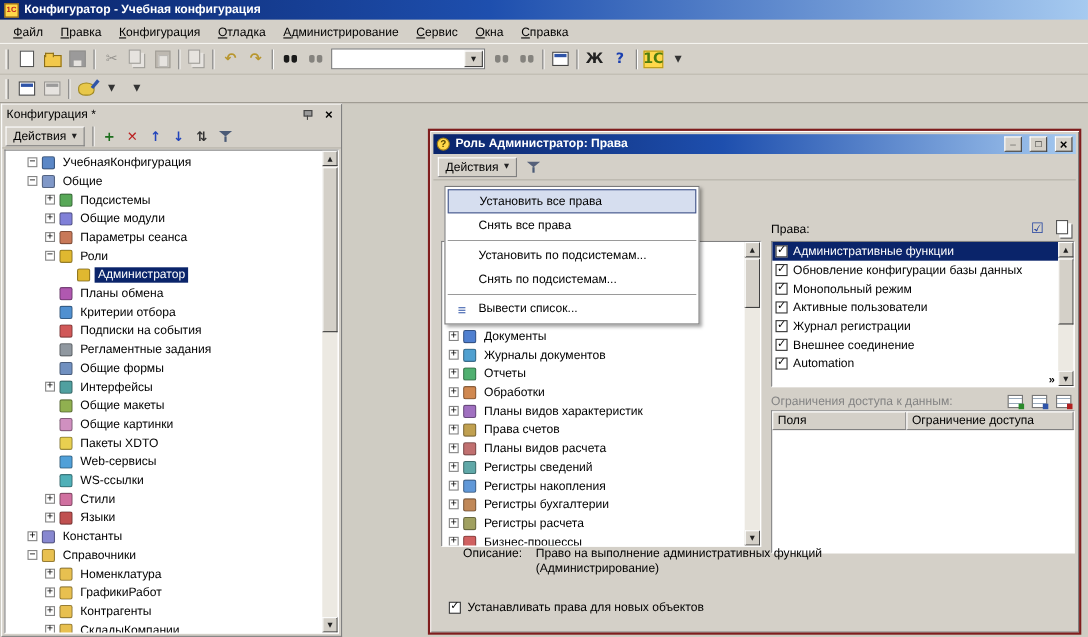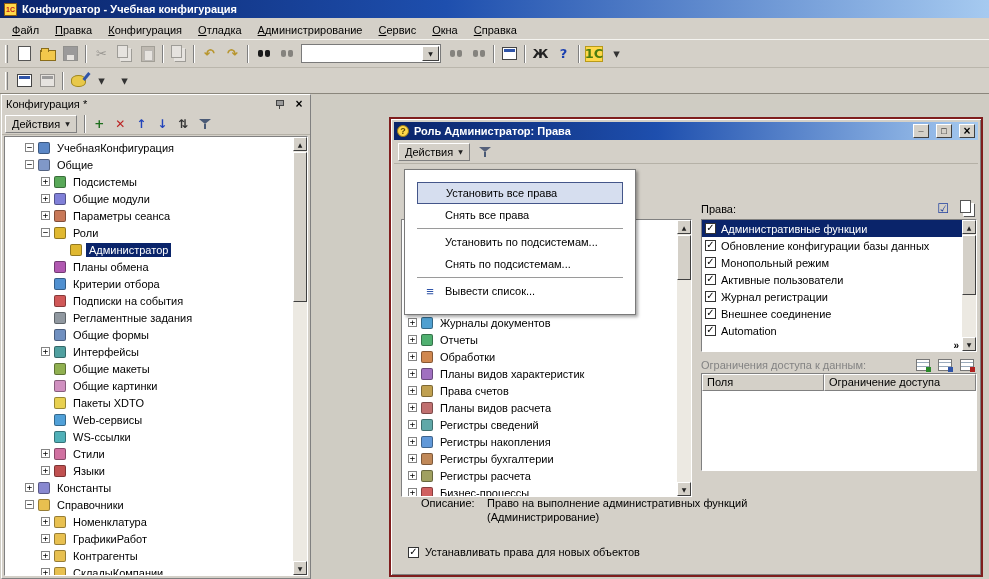--- a/index.html
+++ b/index.html
@@ -141,35 +141,35 @@
   border:1px solid;border-color:#808080 #fff #fff #808080}
 .rrow{height:17px;display:flex;align-items:center;padding-left:3px;white-space:nowrap;cursor:default}
 .rrow .cb{width:11px;height:11px;background:#fff;border:1px solid #333;margin-right:5px;flex:none;
   display:flex;align-items:center;justify-content:center;font-family:"DejaVu Sans",sans-serif;font-size:10px;color:#000}
 .chk-true .cb::before{content:"✓";font-weight:bold;margin-top:-2px}
 .rrow.sel-true{background:#0a246a;color:#fff}
 .more-ind{position:absolute;right:17px;bottom:0;font-size:10px;font-weight:bold;color:#000}
 
 .restr-head{position:absolute;left:307px;top:192px;width:276px;height:17px;display:flex;align-items:center;gap:2px}
 .restr-label{flex:1;color:#838383;white-space:nowrap;overflow:hidden}
-.rtable{position:absolute;left:307px;top:209px;width:276px;height:98px;background:#fff;
+.rtable{position:absolute;left:307px;top:209px;width:276px;height:130px;background:#fff;
   border:1px solid;border-color:#808080 #fff #fff #808080}
 .rthead{display:flex;height:17px}
 .rth{background:#d4d0c8;border:1px solid;border-color:#fff #808080 #808080 #fff;padding:1px 4px;white-space:nowrap;overflow:hidden}
 .rth.c1{width:122px;flex:none}
 .rth.c2{flex:1}
 
 .desc{position:absolute;left:27px;top:332px;display:grid;grid-template-columns:62px auto;column-gap:4px;line-height:14px}
 .newobj{position:absolute;left:14px;top:382px;display:flex;align-items:center}
 .newobj .cb{width:11px;height:11px;background:#fff;border:1px solid #333;margin-right:6px;flex:none;
   display:flex;align-items:center;justify-content:center;font-family:"DejaVu Sans",sans-serif;font-size:10px}
 
 
 .popup{position:absolute;left:10px;top:5px;width:232px;background:#fff;border:1px solid #7a7a7a;
-  box-shadow:2px 2px 3px rgba(0,0,0,.35);padding:12px;z-index:50}
+  box-shadow:2px 2px 3px rgba(0,0,0,.35);padding:2px;z-index:50}
 .pitem{height:22px;display:flex;align-items:center;position:relative;padding-left:28px;white-space:nowrap;cursor:default}
 .picon{position:absolute;left:4px;top:3px;width:18px;height:16px;display:flex;align-items:center;justify-content:center}
 .pitem.hl-true{background:#d6deef;border:1px solid #44568a}
 .pitem.msep{height:5px;padding:0;background:linear-gradient(to bottom,transparent 2px,#9a9a9a 2px,#9a9a9a 3px,transparent 3px)}
 </style>
 </head>
 <body>
 
 <div class="app" data-name="configurator-window">
 

